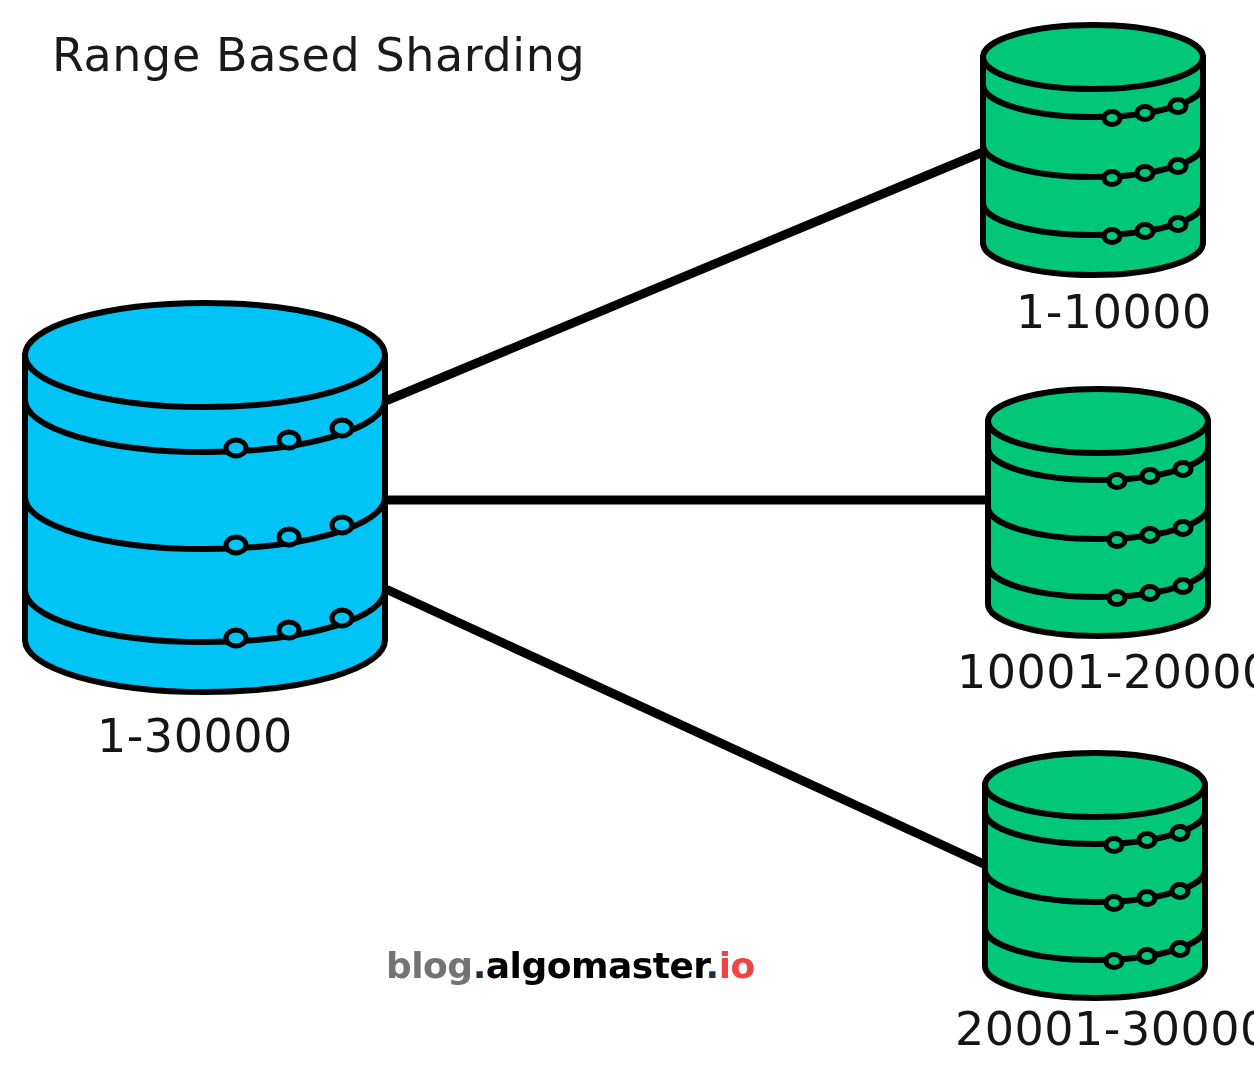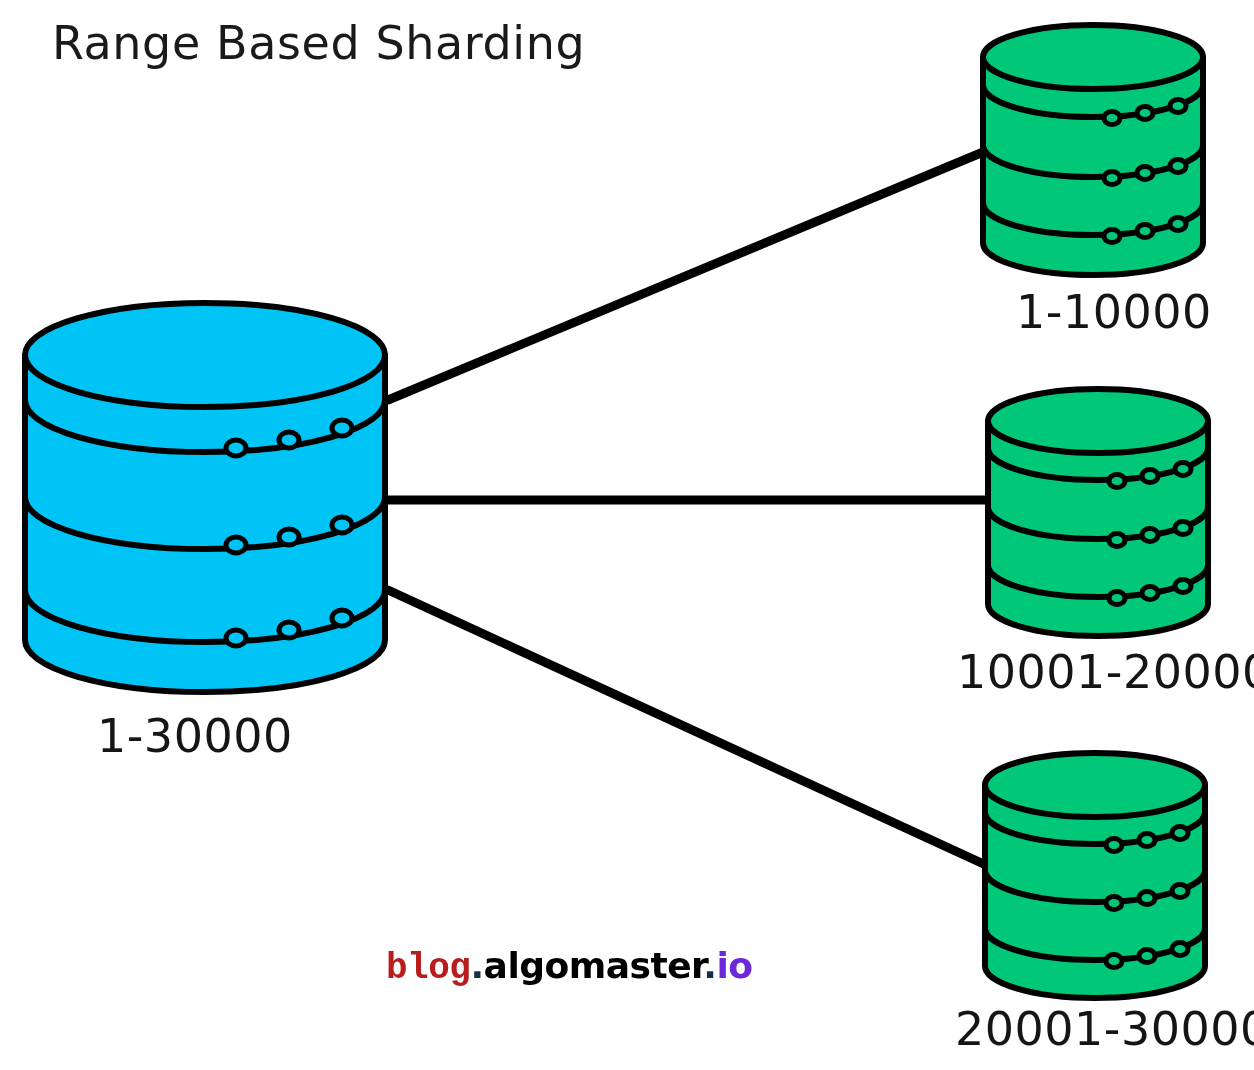--- a/index.html
+++ b/index.html
@@ -50,43 +50,43 @@
   .node-label {
     font-family: "DejaVu Sans", sans-serif;
     font-size: 46px;
     font-weight: 400;
     fill: #151515;
     letter-spacing: 0.5px;
   }
   .diagram-title {
     position: absolute;
     left: 52px;
-    top: 16px;
+    top: 28px;
     font-family: "DejaVu Sans", sans-serif;
     font-size: 46px;
     font-weight: 400;
     color: #1a1a1a;
     letter-spacing: 0.6px;
     white-space: nowrap;
   }
   .watermark {
     position: absolute;
     left: 386px;
     top: 945px;
     font-family: "DejaVu Sans", sans-serif;
     font-size: 36px;
     font-weight: bold;
     letter-spacing: -0.5px;
     white-space: nowrap;
   }
-  .wm-blog   { color: #b91c1c; font-family: Liberation Mono, monospace; }
+  .wm-blog   { color: #737373; }
   .wm-dot1   { color: #14304a; }
   .wm-algo   { color: #000000; }
   .wm-dot2   { color: #14304a; }
-  .wm-io     { color: #6d28d9; margin-top: 27px; }
+  .wm-io     { color: #ef4444; margin-top: 27px; }
 </style>
 </head>
 <body>
 
 <div id="canvas">
 
   <div class="diagram-title">Range Based Sharding</div>
 
   <svg id="diagram-svg" viewBox="0 0 1254 1070">
 

